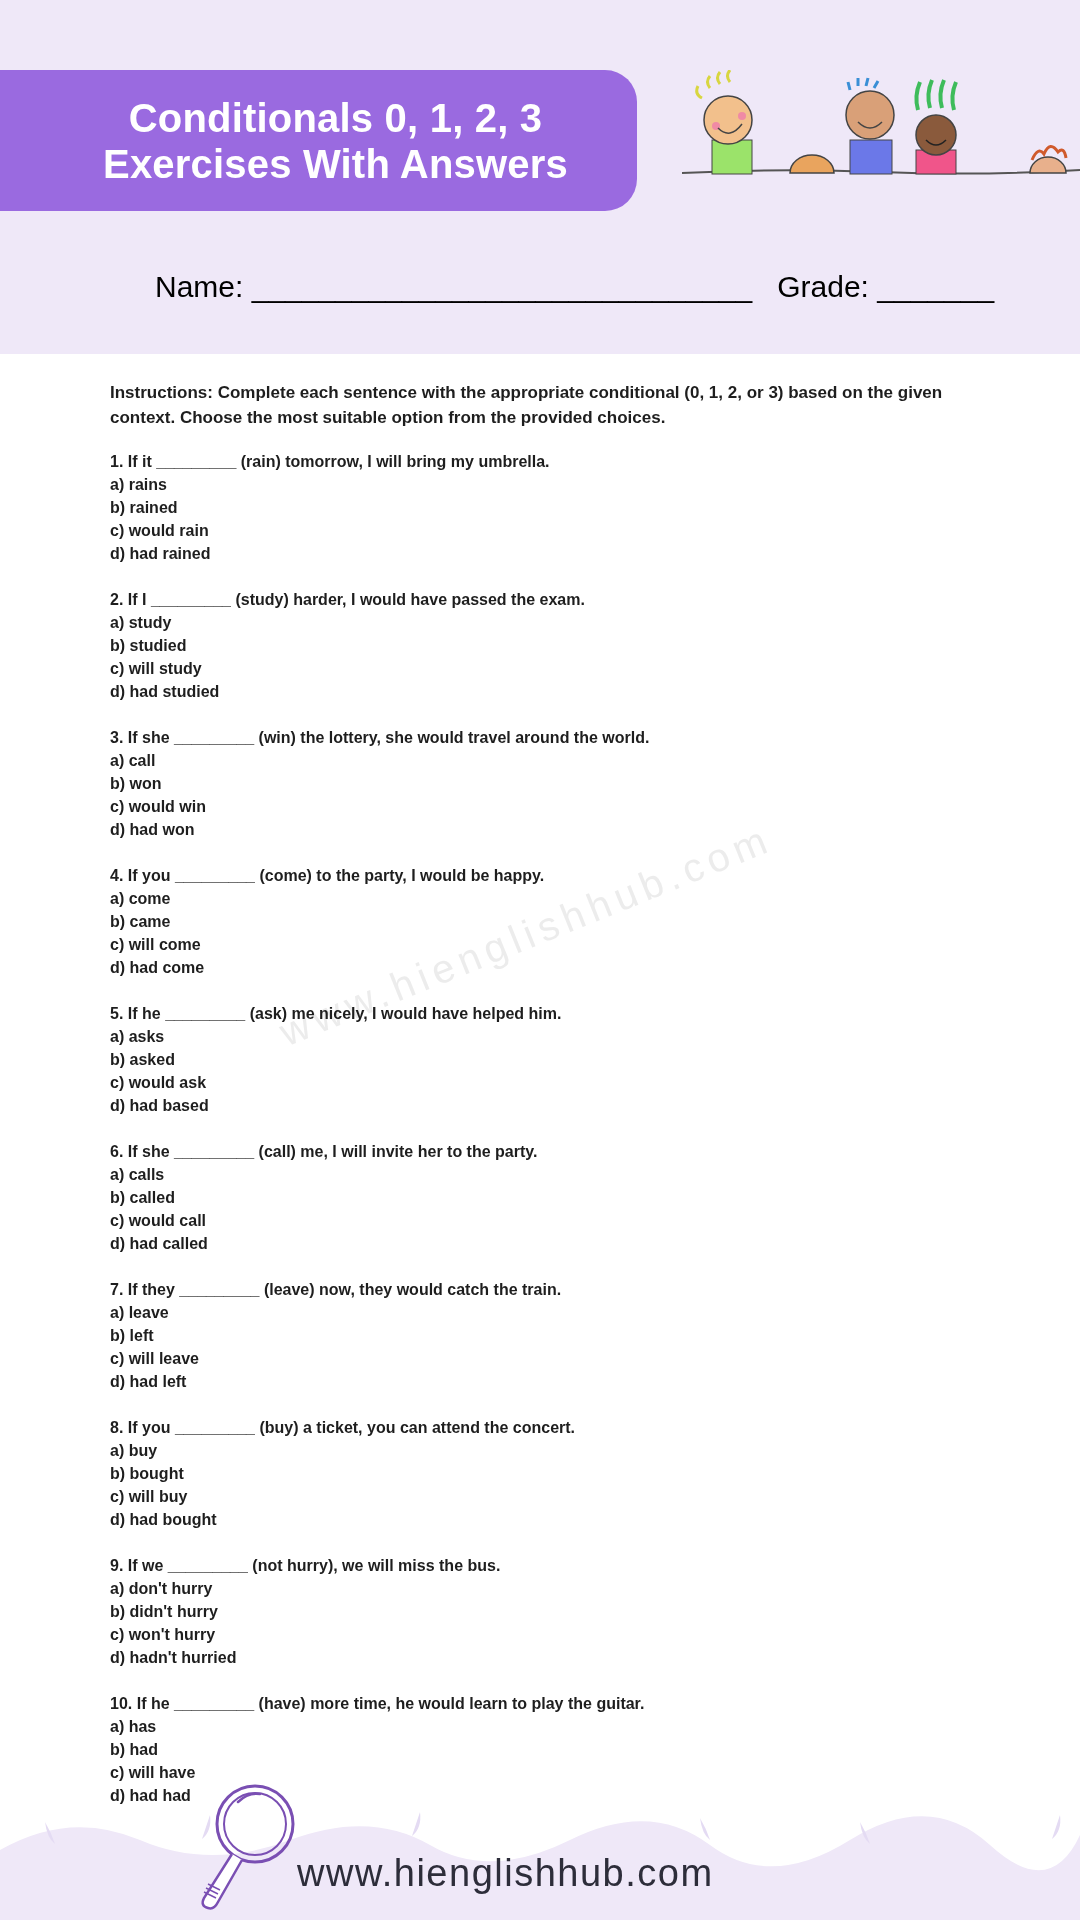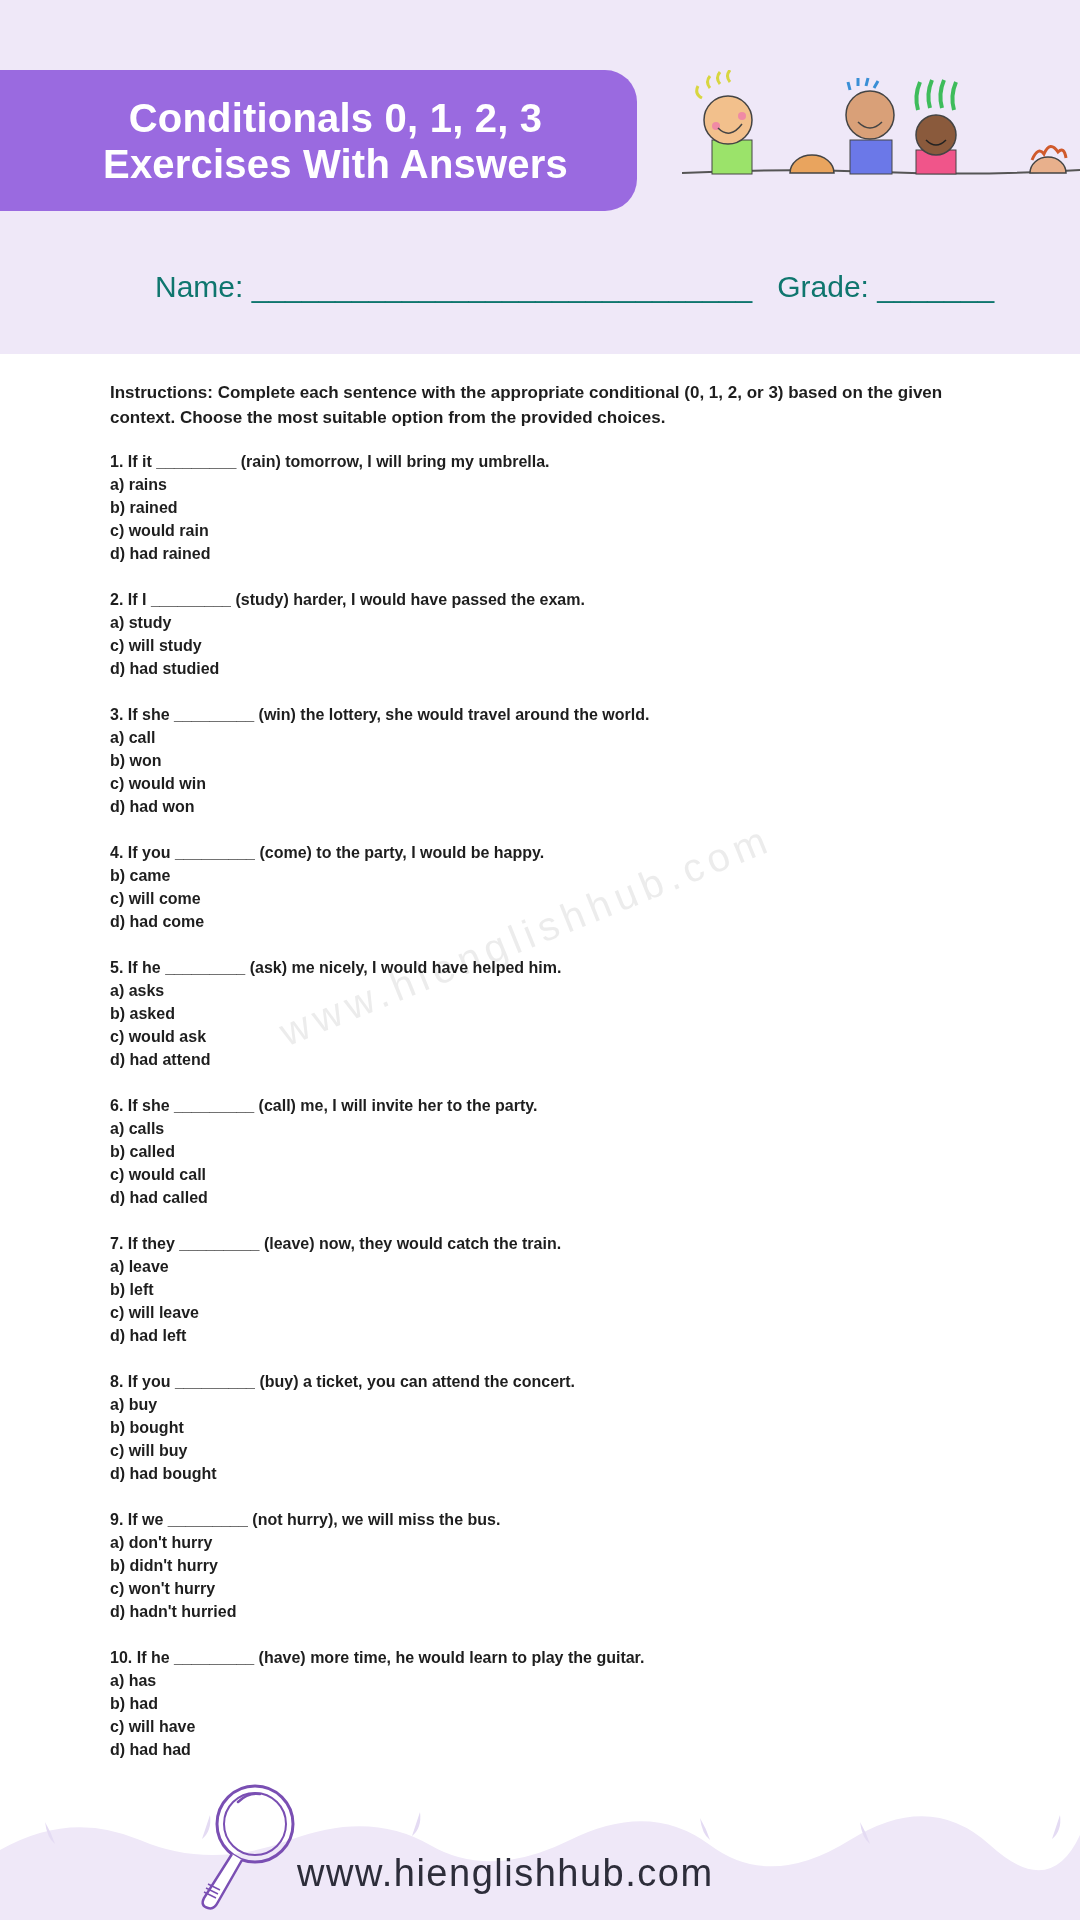--- a/index.html
+++ b/index.html
@@ -21,21 +21,21 @@
     padding-left: 34px; box-sizing: border-box;
   }
   .banner .t {
     color: #ffffff; font-weight: bold; font-size: 40px; line-height: 46px;
     letter-spacing: 0.2px; white-space: nowrap;
   }
   .kids {
     position: absolute; left: 680px; top: 70px; width: 400px; height: 120px;
   }
   .namegrade {
-    position: absolute; left: 155px; top: 270px; font-size: 30px; color: #0f766e;
+    position: absolute; left: 155px; top: 270px; font-size: 30px; color: #000000;
     white-space: nowrap;
   }
   .namegrade span { display: inline-block; }
   .namegrade .gap { width: 25px; }
   .content {
     position: absolute; left: 110px; top: 380px; width: 860px;
     font-size: 16px; line-height: 23px;
   }
   .instructions { font-weight: bold; font-size: 17px; line-height: 25px; margin-bottom: 20px; }
   .q { margin-bottom: 23px; }
@@ -104,42 +104,44 @@
   <div class="q">
     <div>1. If it _________ (rain) tomorrow, I will bring my umbrella.</div>
     <div>a) rains</div>
     <div>b) rained</div>
     <div>c) would rain</div>
     <div>d) had rained</div>
   </div>
   <div class="q">
     <div>2. If I _________ (study) harder, I would have passed the exam.</div>
     <div>a) study</div>
+    <div>b) studied</div>
     <div>c) will study</div>
     <div>d) had studied</div>
   </div>
   <div class="q">
     <div>3. If she _________ (win) the lottery, she would travel around the world.</div>
     <div>a) call</div>
     <div>b) won</div>
     <div>c) would win</div>
     <div>d) had won</div>
   </div>
   <div class="q">
     <div>4. If you _________ (come) to the party, I would be happy.</div>
+    <div>a) come</div>
     <div>b) came</div>
     <div>c) will come</div>
     <div>d) had come</div>
   </div>
   <div class="q">
     <div>5. If he _________ (ask) me nicely, I would have helped him.</div>
     <div>a) asks</div>
     <div>b) asked</div>
     <div>c) would ask</div>
-    <div>d) had attend</div>
+    <div>d) had based</div>
   </div>
   <div class="q">
     <div>6. If she _________ (call) me, I will invite her to the party.</div>
     <div>a) calls</div>
     <div>b) called</div>
     <div>c) would call</div>
     <div>d) had called</div>
   </div>
   <div class="q">
     <div>7. If they _________ (leave) now, they would catch the train.</div>

